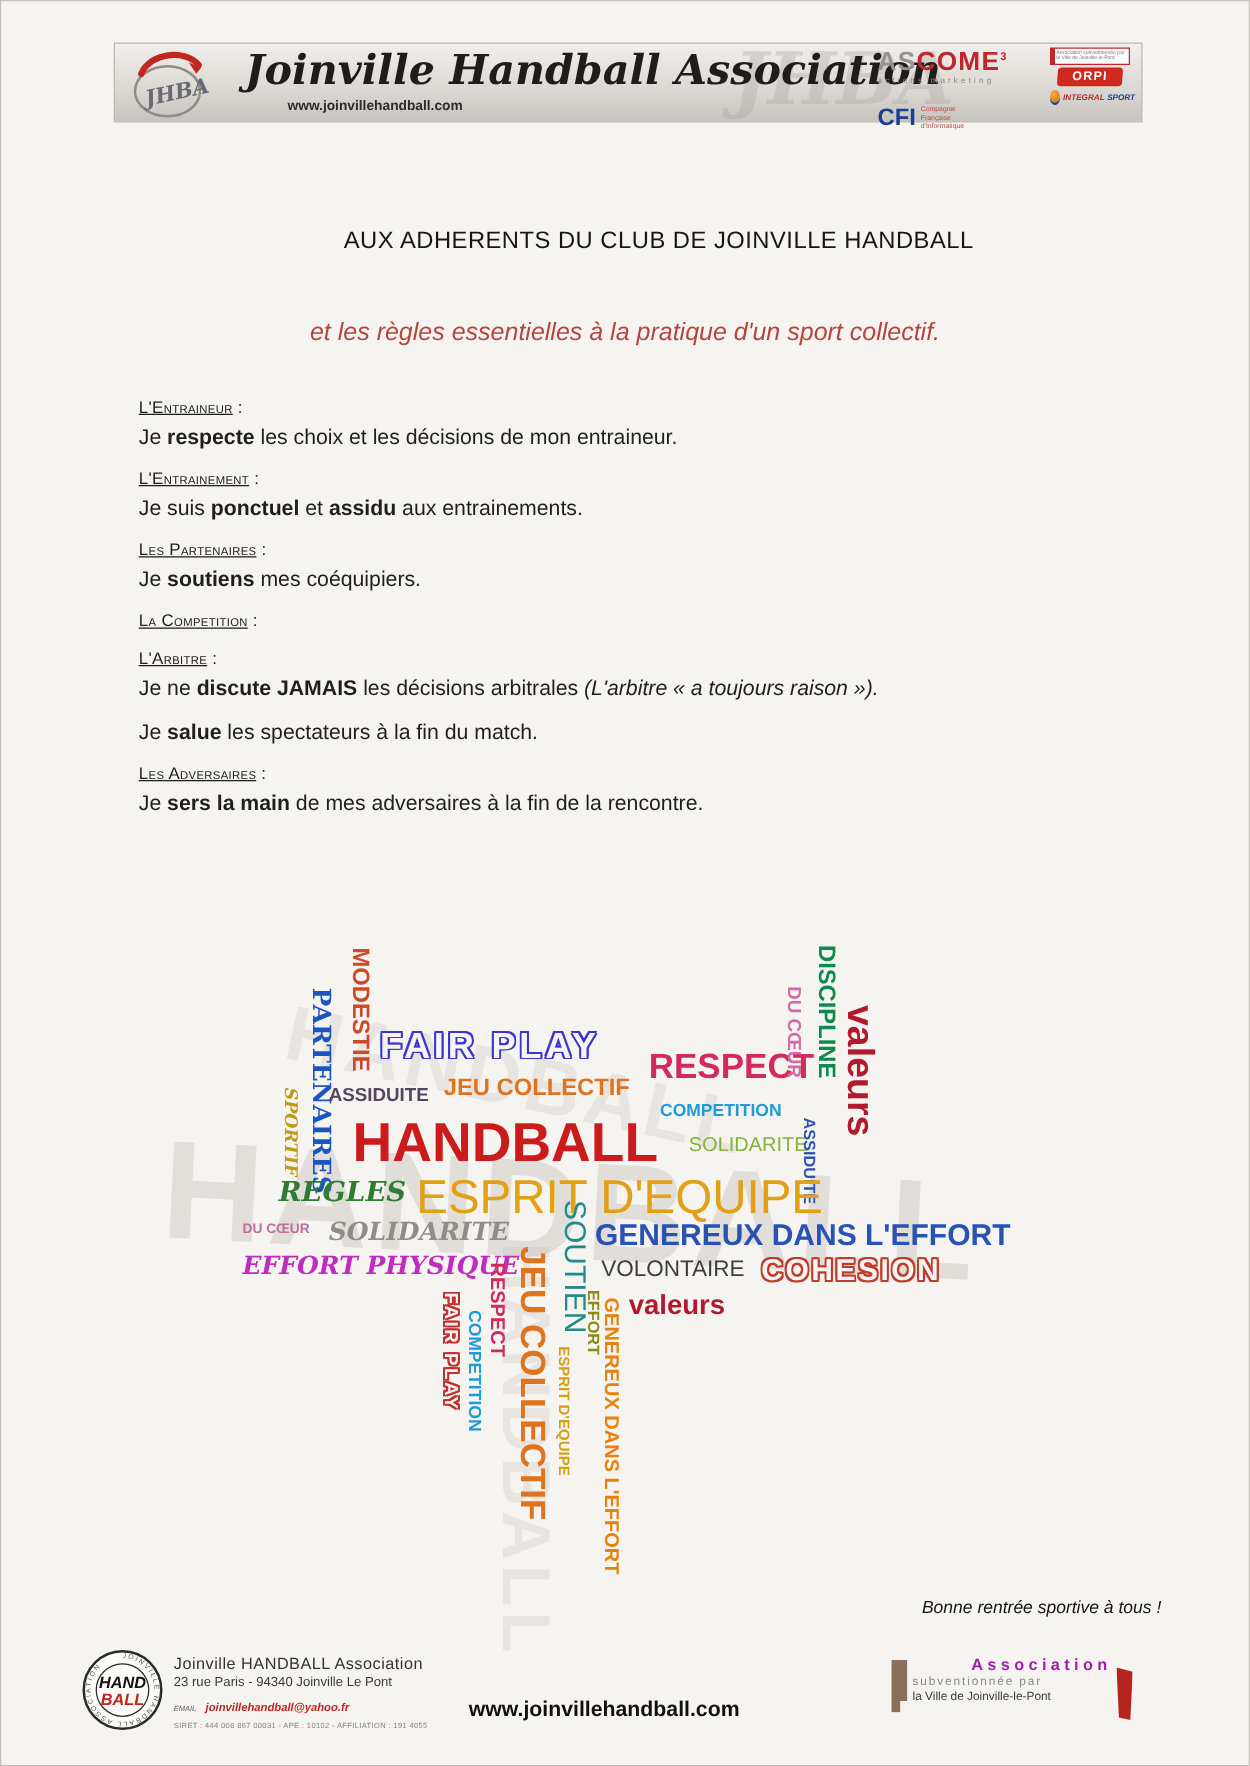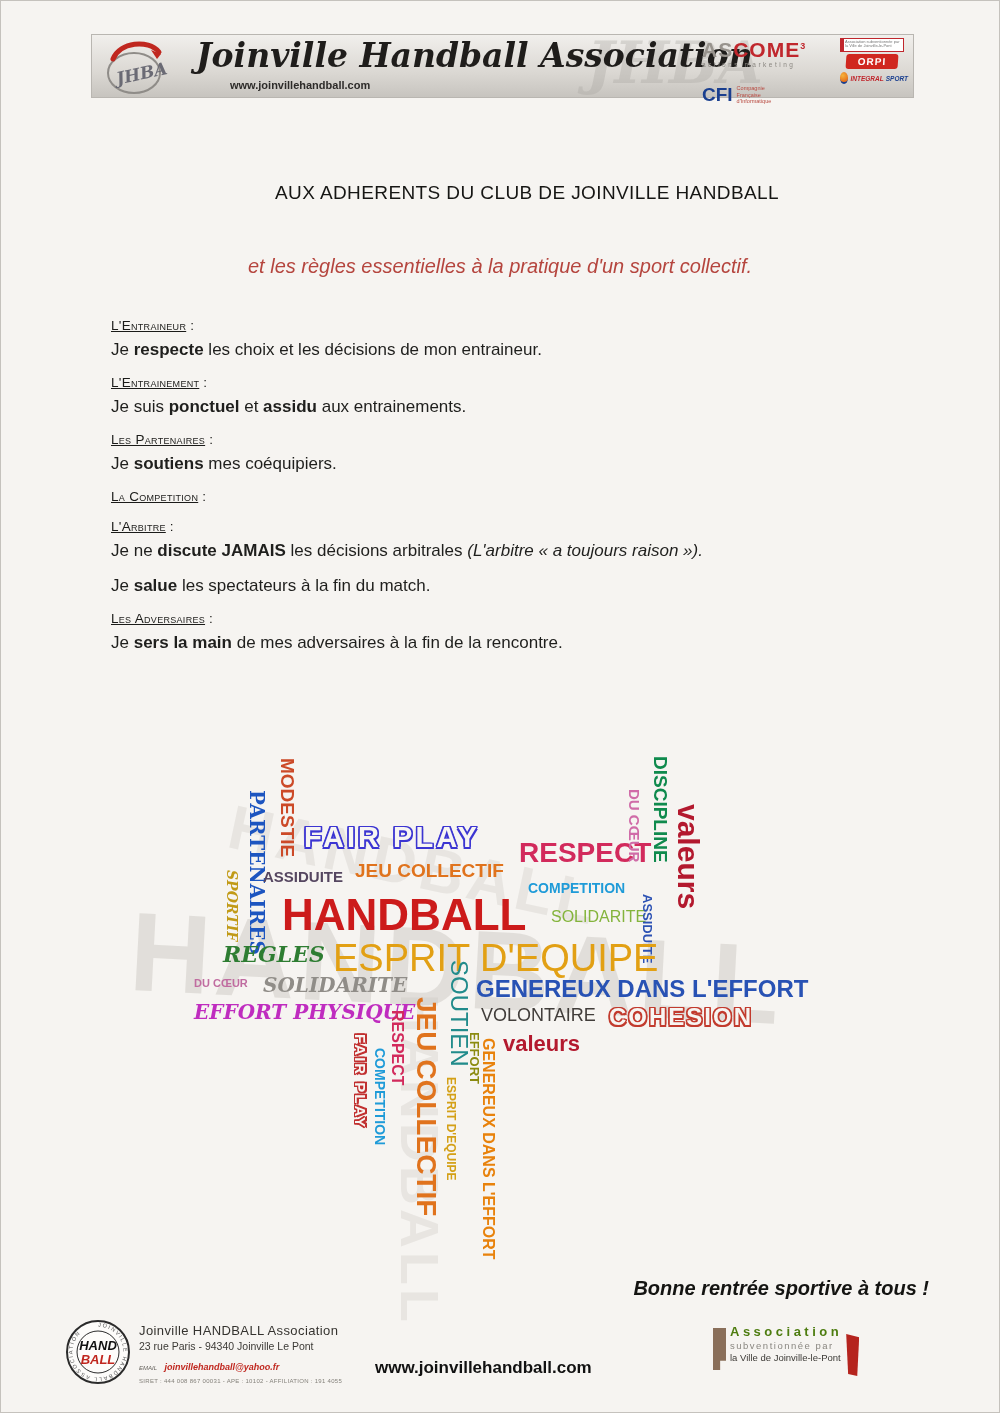--- a/index.html
+++ b/index.html
@@ -57,38 +57,38 @@
   .word{position:absolute;line-height:.95;white-space:nowrap;font-weight:700;
     font-family:"Liberation Sans",sans-serif;}
   .word.v{writing-mode:vertical-rl;text-orientation:mixed;}
   .word.serif{font-family:"DejaVu Serif",serif;}
   .word.i{font-style:italic;}
   .word.light{font-weight:400;}
   .wm{position:absolute;font-weight:700;white-space:nowrap;line-height:1;
     letter-spacing:4px;transform-origin:left top;}
   .wm.v{writing-mode:vertical-rl;}
   
-  .closing{position:absolute;right:70px;top:1276px;margin:0;font-size:20px;
-    font-weight:bold;font-style:italic;color:#141412;}
+  .closing{position:absolute;right:70px;top:1276px;margin:0;font-size:14px;
+    font-weight:normal;font-style:italic;color:#141412;}
   .stamp-block{position:absolute;left:64px;top:1318px;display:flex;gap:8px;}
   .club-info{padding-top:4px;}
   .club-line1{font-size:13px;letter-spacing:.4px;color:#35332f;}
   .club-line2{font-size:10.5px;color:#3c3a36;margin-top:2px;}
   .email-line{margin-top:4px;}
   .email-label{font-size:6px;font-style:italic;color:#66635e;margin-right:3px;}
   .email-value{font-size:9px;font-weight:bold;font-style:italic;color:#c0271f;}
   .ids-line{font-size:6px;color:#84817b;margin-top:4px;letter-spacing:.3px;}
   .site-center{position:absolute;left:374px;top:1357px;font-size:17px;font-weight:bold;color:#111;}
   .assoc-logo{position:absolute;left:712px;top:1323px;display:flex;align-items:flex-start;gap:4px;}
   .bar-brown{width:13px;height:42px;background:#8a6f5a;margin-top:4px;
     clip-path:polygon(0 0,100% 0,100% 78%,55% 78%,55% 100%,0 100%);}
   .bar-red{width:13px;height:42px;background:#b5241e;margin-top:10px;
     clip-path:polygon(0 0,100% 8%,85% 100%,15% 95%);}
   .assoc-text{text-align:left;}
-  .assoc-l1{font-size:13px;font-weight:bold;letter-spacing:3.5px;color:#4d7c0f;}
+  .assoc-l1{font-size:13px;font-weight:bold;letter-spacing:3.5px;color:#a21caf;margin-left:47px;}
   .assoc-l2{font-size:9.5px;letter-spacing:1.5px;color:#8a8781;margin-top:1px;}
   .assoc-l3{font-size:9.5px;color:#3c3a36;margin-top:1px;}
 </style>
 </head>
 <body>
 
 <div class="page">
 
   <header class="banner">
     <span class="banner-ghost">JHBA</span>

